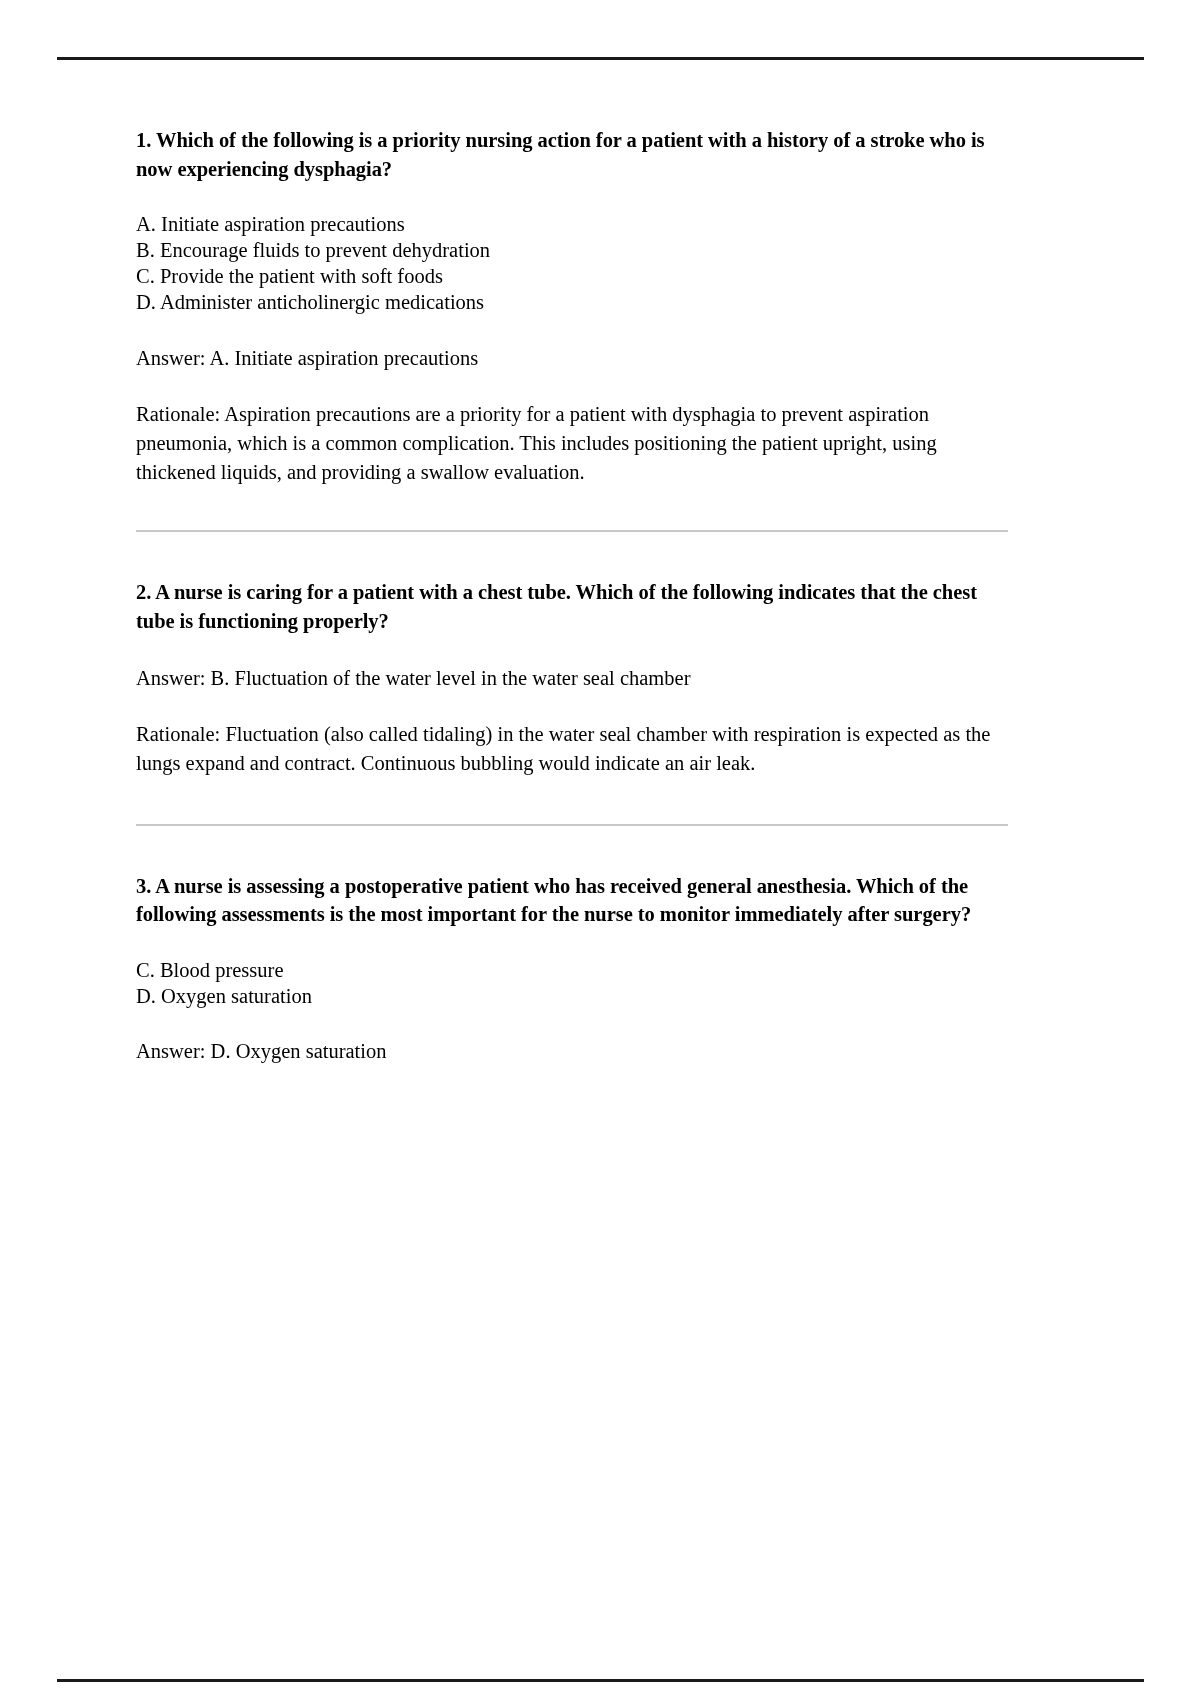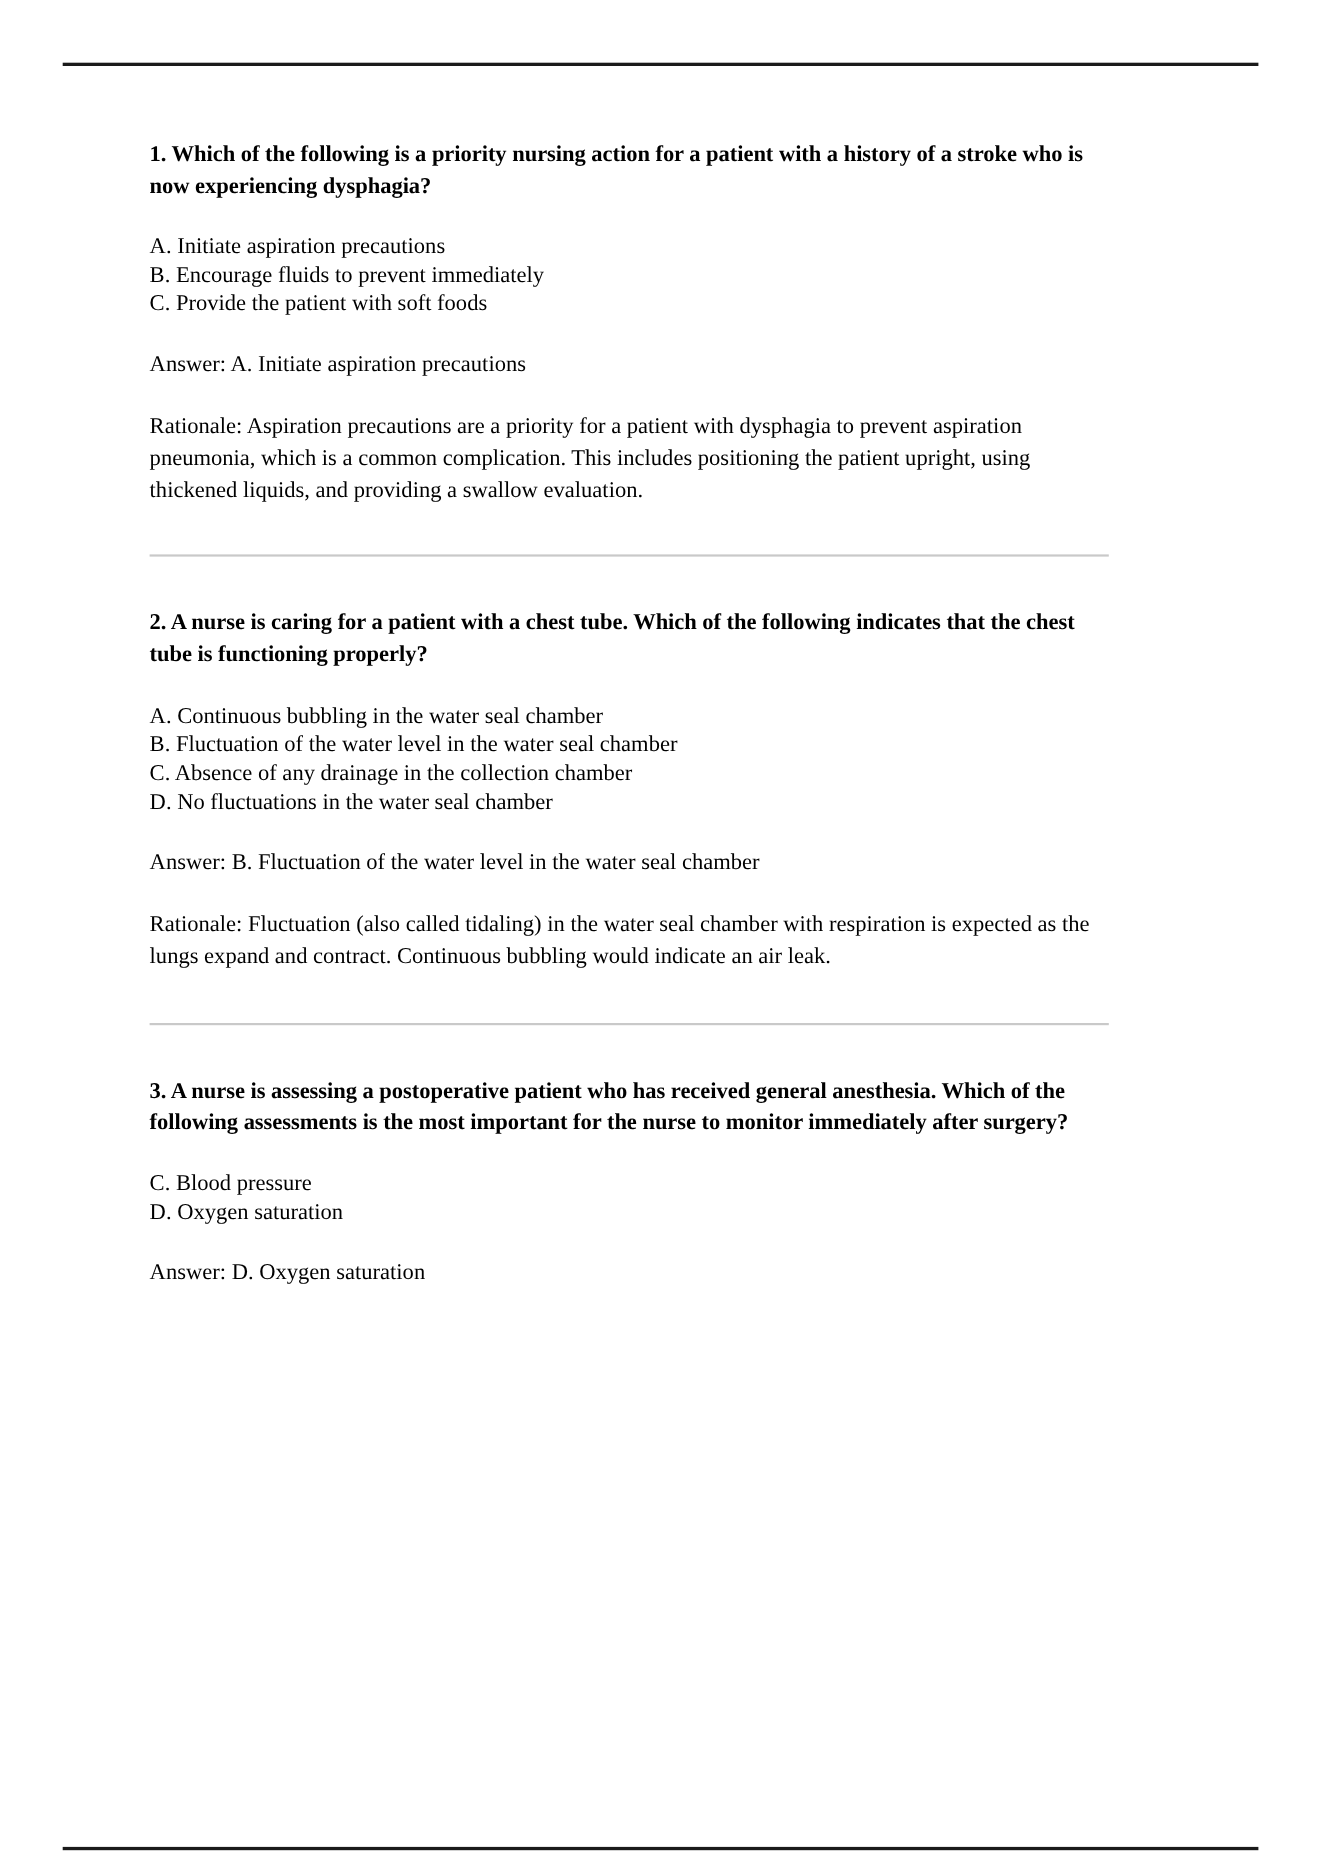--- a/index.html
+++ b/index.html
@@ -99,40 +99,35 @@
 
   <div class="rule-top"></div>
 
   <div class="content">
 
     <div class="qblock">
       <p class="qstem">1. Which of the following is a priority nursing action for a patient with a history of a stroke who is now experiencing dysphagia?</p>
 
       <ul class="options">
         <li class="option">A. Initiate aspiration precautions</li>
-        <li class="option">B. Encourage fluids to prevent immediately</li>
+        <li class="option">B. Encourage fluids to prevent dehydration</li>
         <li class="option">C. Provide the patient with soft foods</li>
+        <li class="option">D. Administer anticholinergic medications</li>
       </ul>
 
       <p class="answer"><span class="lbl">Answer:</span> <span>A. Initiate aspiration precautions</span></p>
 
       <p class="rationale"><span class="lbl">Rationale:</span> <span>Aspiration precautions are a priority for a patient with dysphagia to prevent aspiration pneumonia, which is a common complication. This includes positioning the patient upright, using thickened liquids, and providing a swallow evaluation.</span></p>
     </div>
 
     <hr class="divider">
 
     <div class="qblock">
       <p class="qstem">2. A nurse is caring for a patient with a chest tube. Which of the following indicates that the chest tube is functioning properly?</p>
 
-      <ul class="options">
-        <li class="option">A. Continuous bubbling in the water seal chamber</li>
-        <li class="option">B. Fluctuation of the water level in the water seal chamber</li>
-        <li class="option">C. Absence of any drainage in the collection chamber</li>
-        <li class="option">D. No fluctuations in the water seal chamber</li>
-      </ul>
 
       <p class="answer"><span class="lbl">Answer:</span> <span>B. Fluctuation of the water level in the water seal chamber</span></p>
 
       <p class="rationale"><span class="lbl">Rationale:</span> <span>Fluctuation (also called tidaling) in the water seal chamber with respiration is expected as the lungs expand and contract. Continuous bubbling would indicate an air leak.</span></p>
     </div>
 
     <hr class="divider d2">
 
     <div class="qblock">
       <p class="qstem">3. A nurse is assessing a postoperative patient who has received general anesthesia. Which of the following assessments is the most important for the nurse to monitor immediately after surgery?</p>

